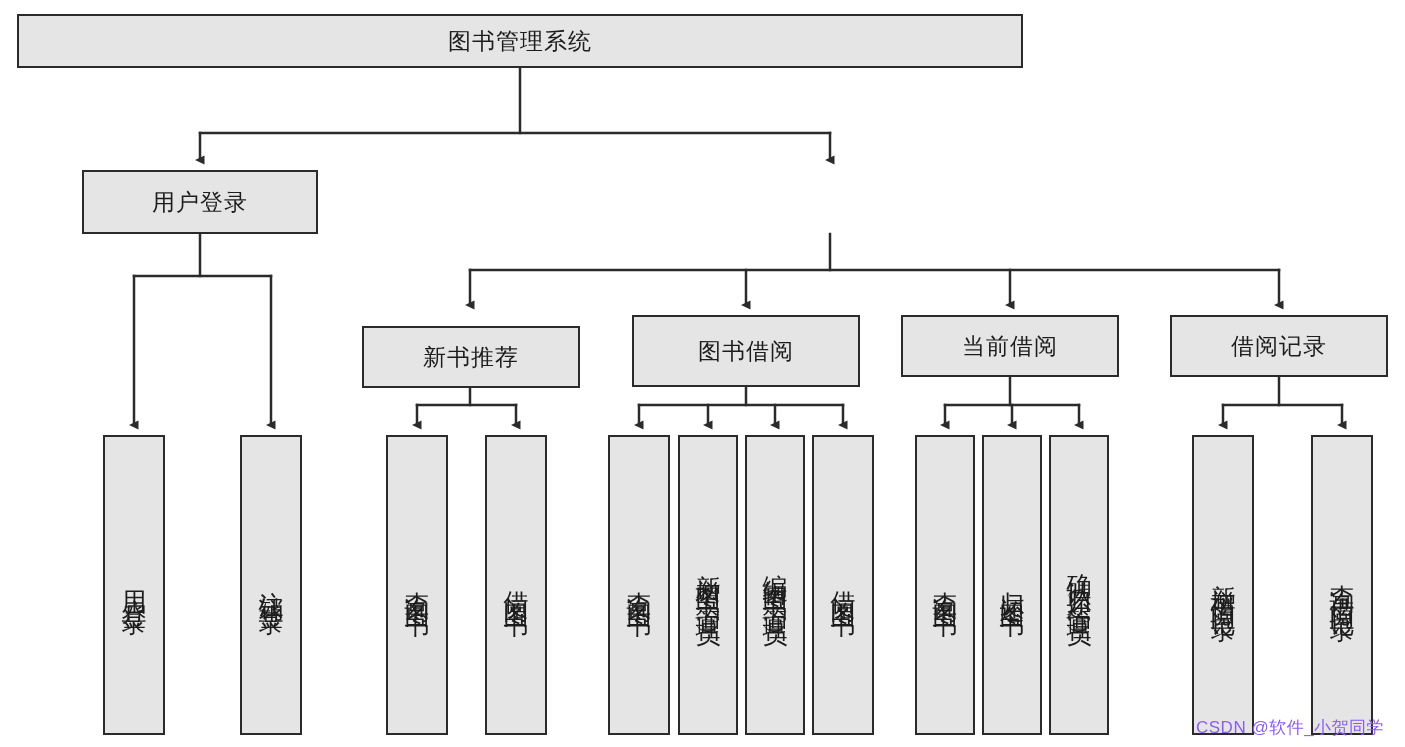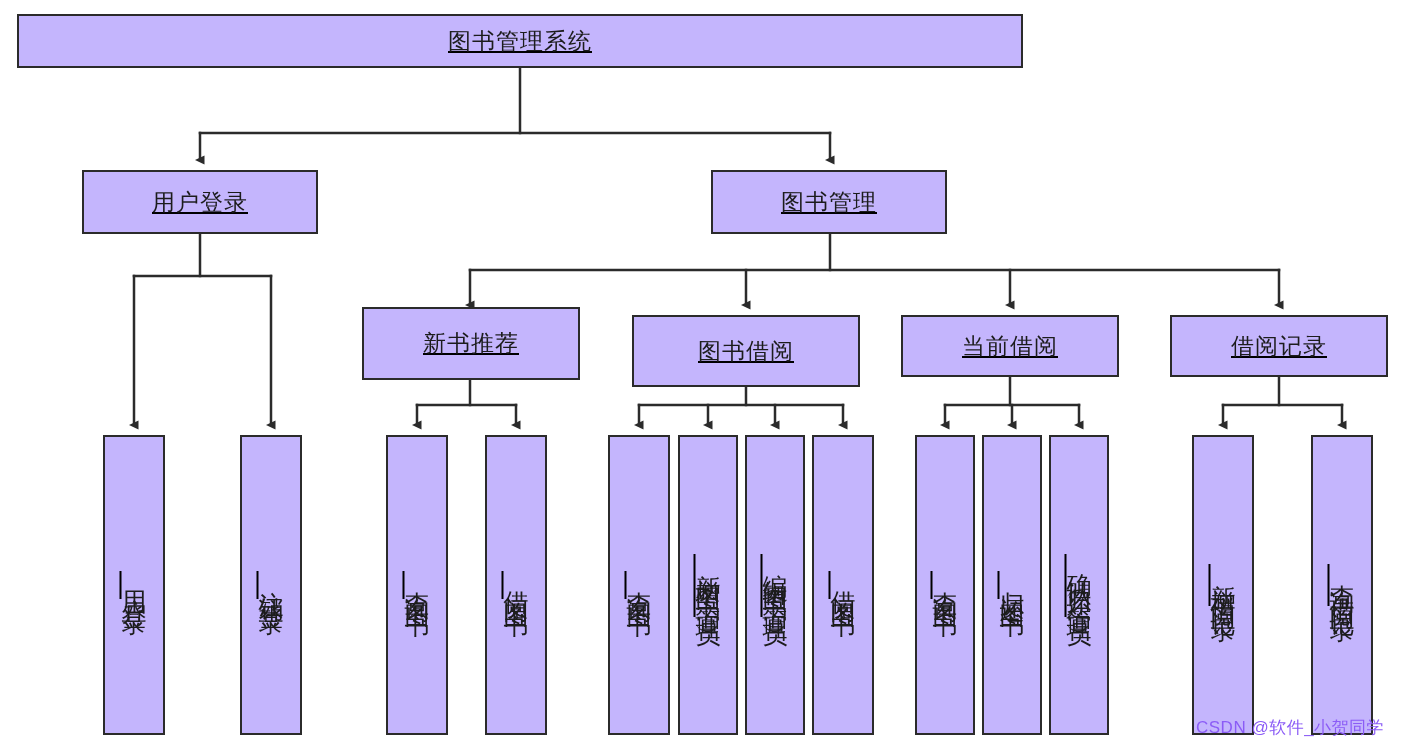--- a/index.html
+++ b/index.html
@@ -20,27 +20,26 @@
   svg.edges {
     position: absolute;
     left: 0;
     top: 0;
     width: 1405px;
     height: 747px;
   }
   .node {
     position: absolute;
     box-sizing: border-box;
-    background: #c4b5fd;
+    background: #e5e5e5;
     border: 2.5px solid #2b2b2b;
     display: flex;
     align-items: center;
     justify-content: center;
     overflow: hidden;
-    text-decoration: underline;
   }
   .node-label {
     color: #1c1c1c;
     text-align: center;
     line-height: 1.05;
     white-space: nowrap;
   }
   .node.horizontal .node-label {
     font-size: 23px;
     letter-spacing: 1px;
@@ -125,25 +124,22 @@
     </g>
   </svg>
 
   <div class="node root horizontal" style="left:17px; top:14px; width:1006px; height:54px;">
     <span class="node-label">图书管理系统</span>
   </div>
 
   <div class="node horizontal" style="left:82px; top:170px; width:236px; height:64px;">
     <span class="node-label">用户登录</span>
   </div>
-  <div class="node horizontal" style="left:711px; top:170px; width:236px; height:64px;">
-    <span class="node-label">图书管理</span>
-  </div>
 
-  <div class="node horizontal" style="left:362px; top:307px; width:218px; height:73px;">
+  <div class="node horizontal" style="left:362px; top:326px; width:218px; height:62px;">
     <span class="node-label">新书推荐</span>
   </div>
   <div class="node horizontal" style="left:632px; top:315px; width:228px; height:72px;">
     <span class="node-label">图书借阅</span>
   </div>
   <div class="node horizontal" style="left:901px; top:315px; width:218px; height:62px;">
     <span class="node-label">当前借阅</span>
   </div>
   <div class="node horizontal" style="left:1170px; top:315px; width:218px; height:62px;">
     <span class="node-label">借阅记录</span>

